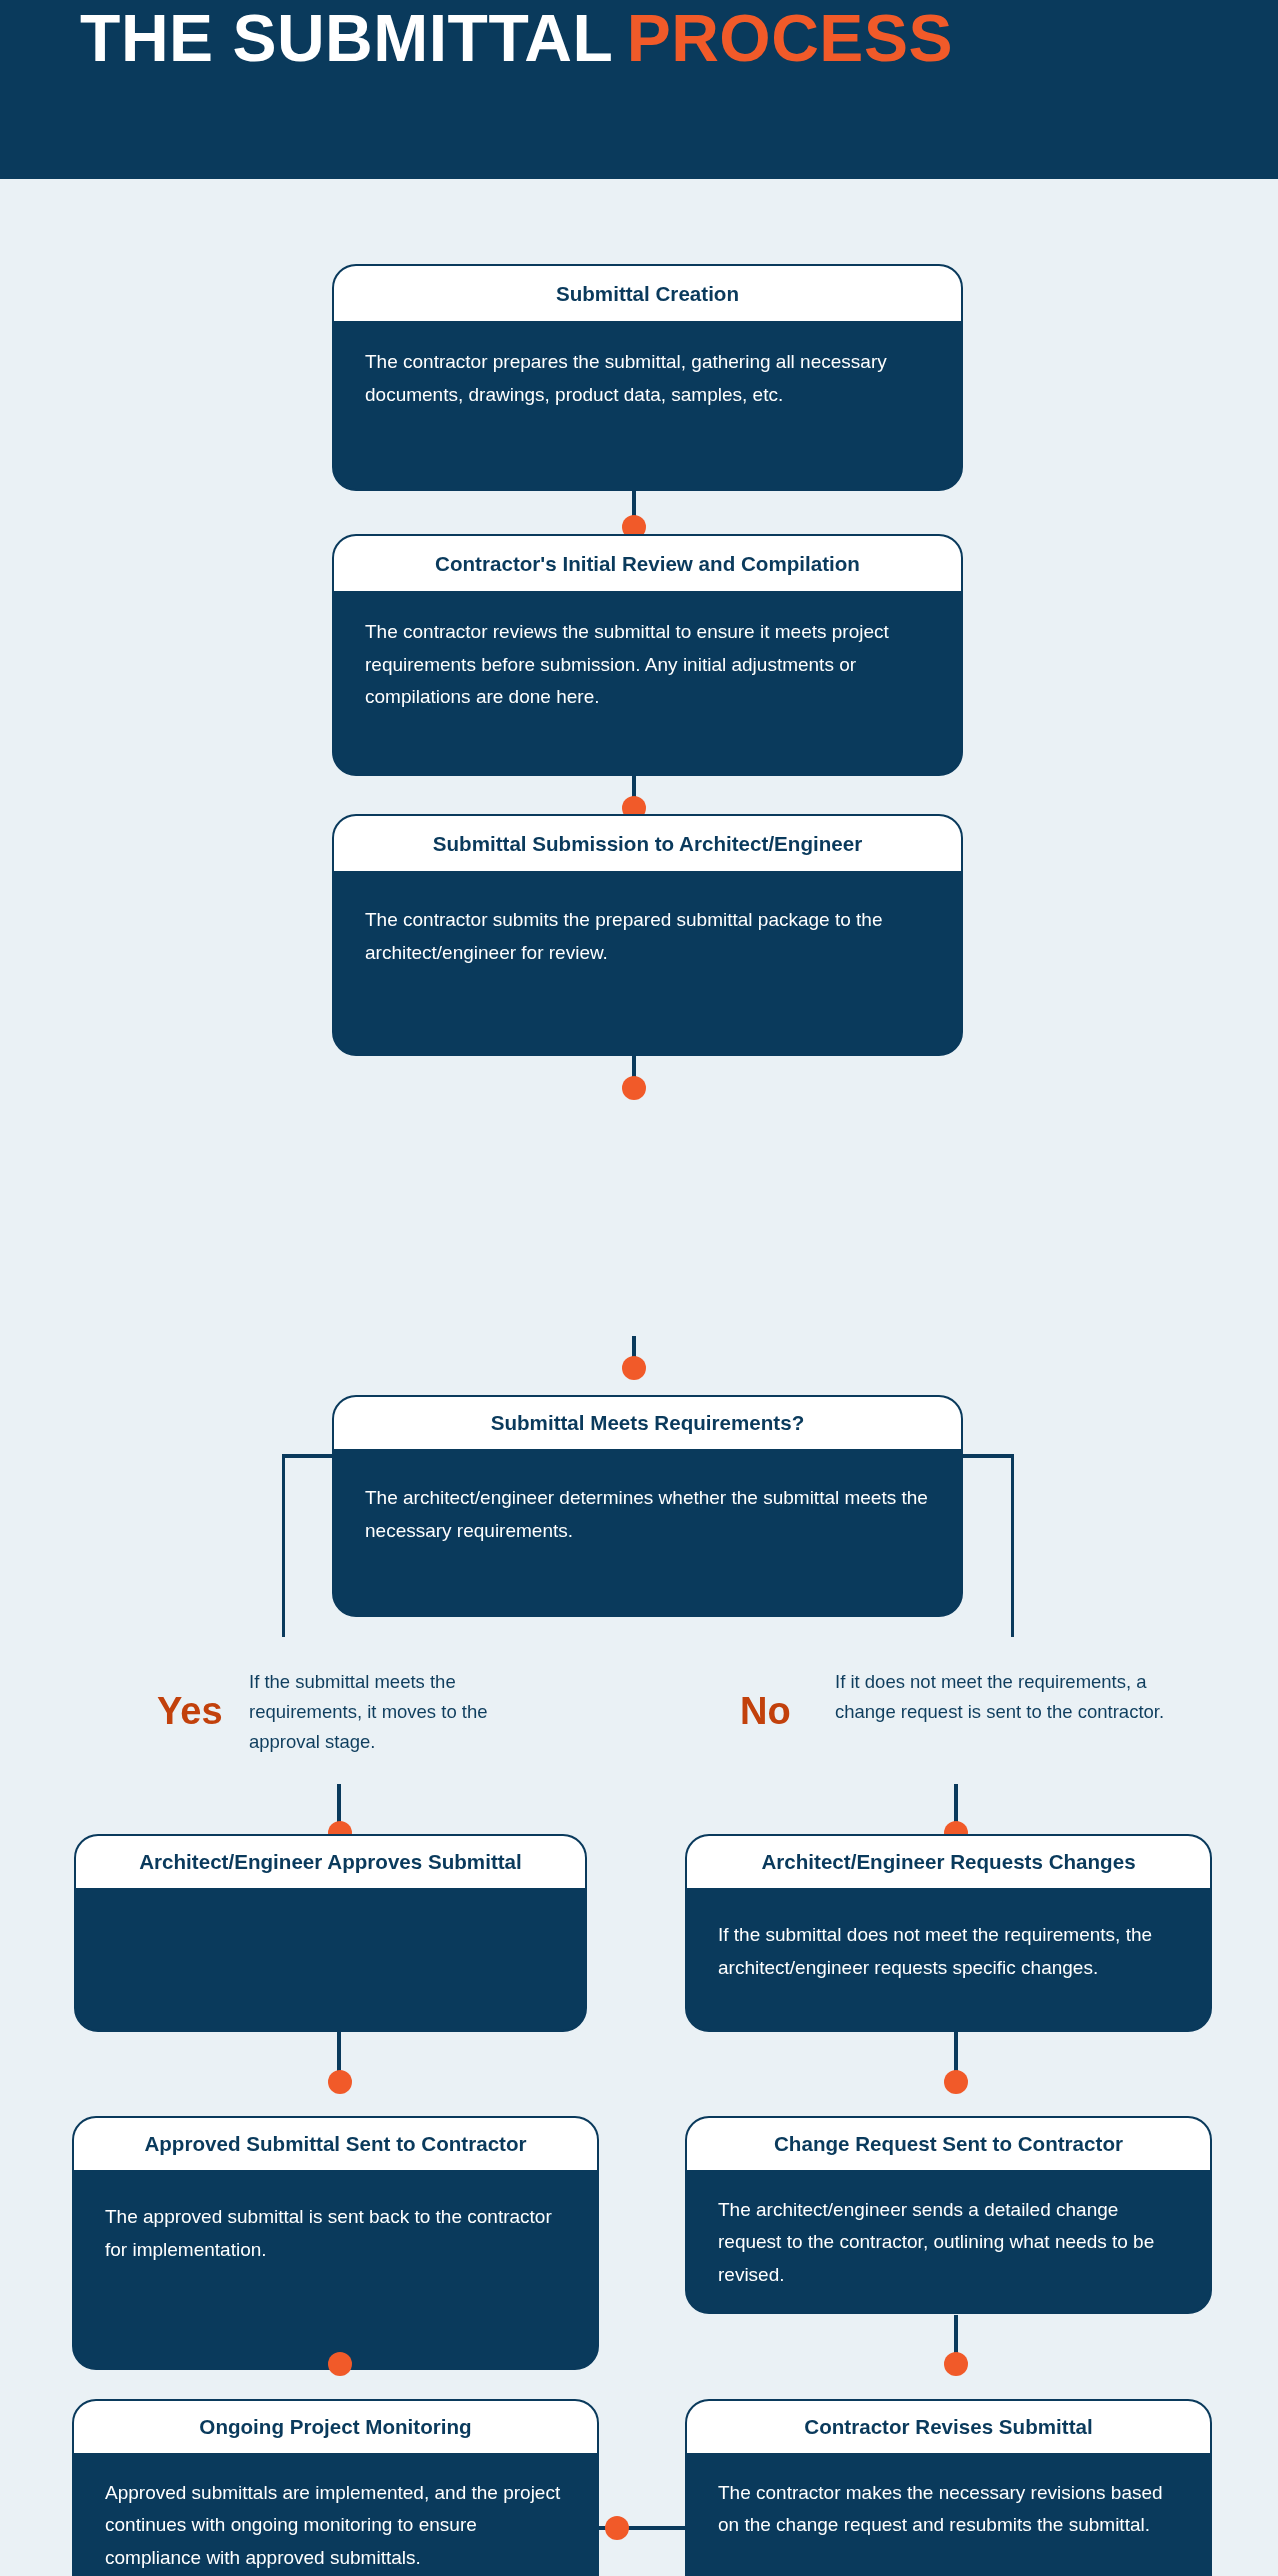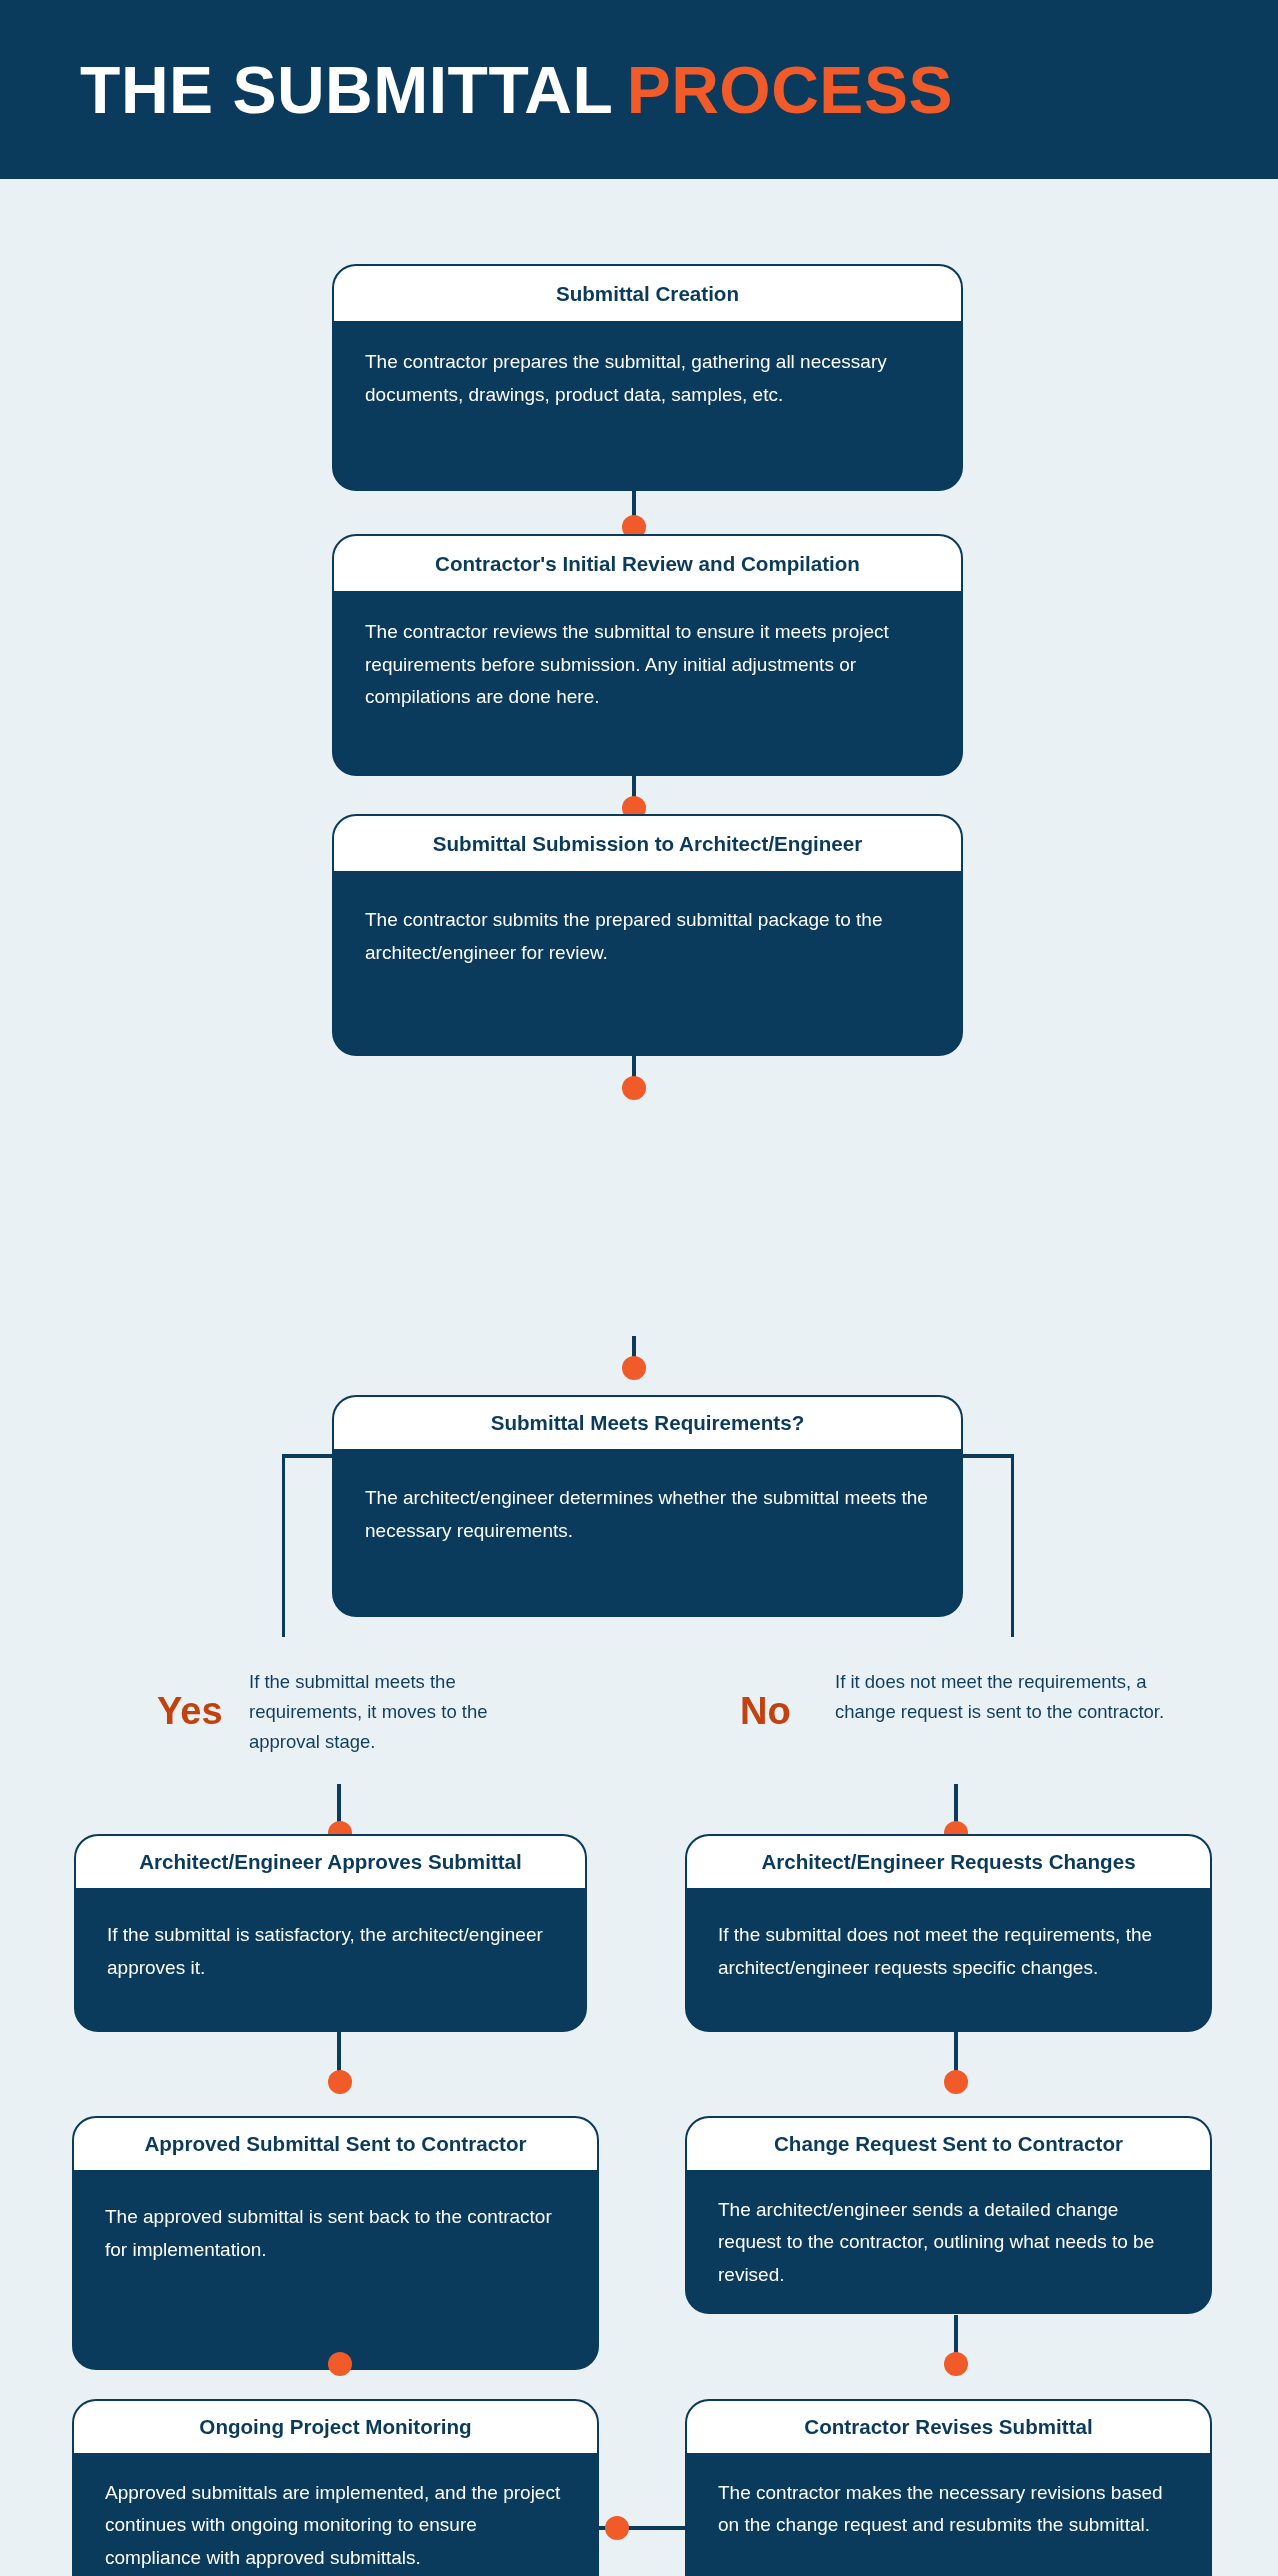--- a/index.html
+++ b/index.html
@@ -25,21 +25,21 @@
     width: 1278px;
     height: 179px;
     background: #0a3a5c;
   }
   .header-title {
     position: absolute;
     left: 0; top: 0;
     width: 1033px;
     height: 179px;
     display: flex;
-    align-items: center;
+    align-items: flex-start;
     justify-content: center;
     font-size: 66px;
     font-weight: bold;
     letter-spacing: 0.5px;
     white-space: nowrap;
   }
   .ht-white { color: #ffffff; }
   .ht-orange { color: #f15a29; margin-left: 13.4px; }
 
   
@@ -164,21 +164,20 @@
   <div class="branch-text" style="left:249px; top:1667px; width:309px;">If the submittal meets the requirements, it moves to the approval stage.</div>
 
   <div class="branch-label" style="left:740px; top:1692px;">No</div>
   <div class="branch-text" style="left:835px; top:1667px; width:330px;">If it does not meet the requirements, a change request is sent to the contractor.</div>
 
   <div class="vline" style="left:337px; top:1784px; height:57px;"></div>
   <div class="dot" style="left:328px; top:1821px;"></div>
 
   <div class="box" style="left:74px; top:1834px; width:513px; height:198px;">
     <div class="box-head" style="height:54px;">Architect/Engineer Approves Submittal</div>
-    <div class="box-body" style="padding-top:29px;">If the submittal is satisfactory, the architect/engineer approves it.</div>
   </div>
 
   <div class="vline" style="left:337px; top:2032px; height:57px;"></div>
   <div class="dot" style="left:328px; top:2070px;"></div>
 
   <div class="box" style="left:72px; top:2116px; width:527px; height:254px;">
     <div class="box-head" style="height:54px;">Approved Submittal Sent to Contractor</div>
     <div class="box-body" style="padding-top:29px;">The approved submittal is sent back to the contractor for implementation.</div>
   </div>
 

